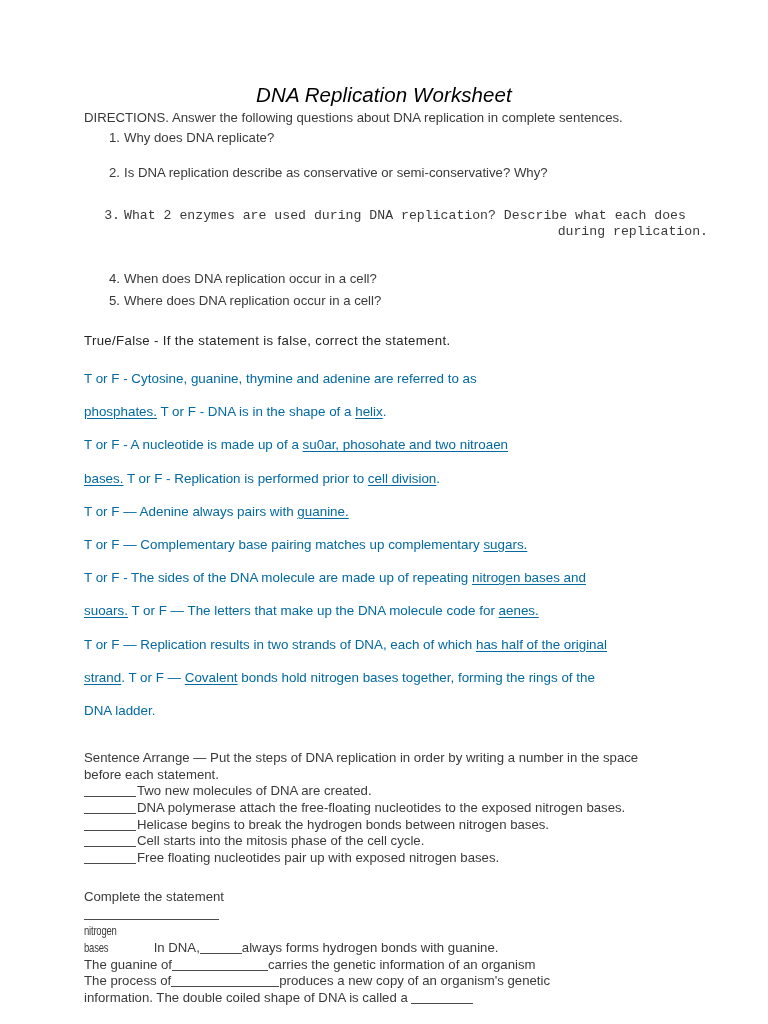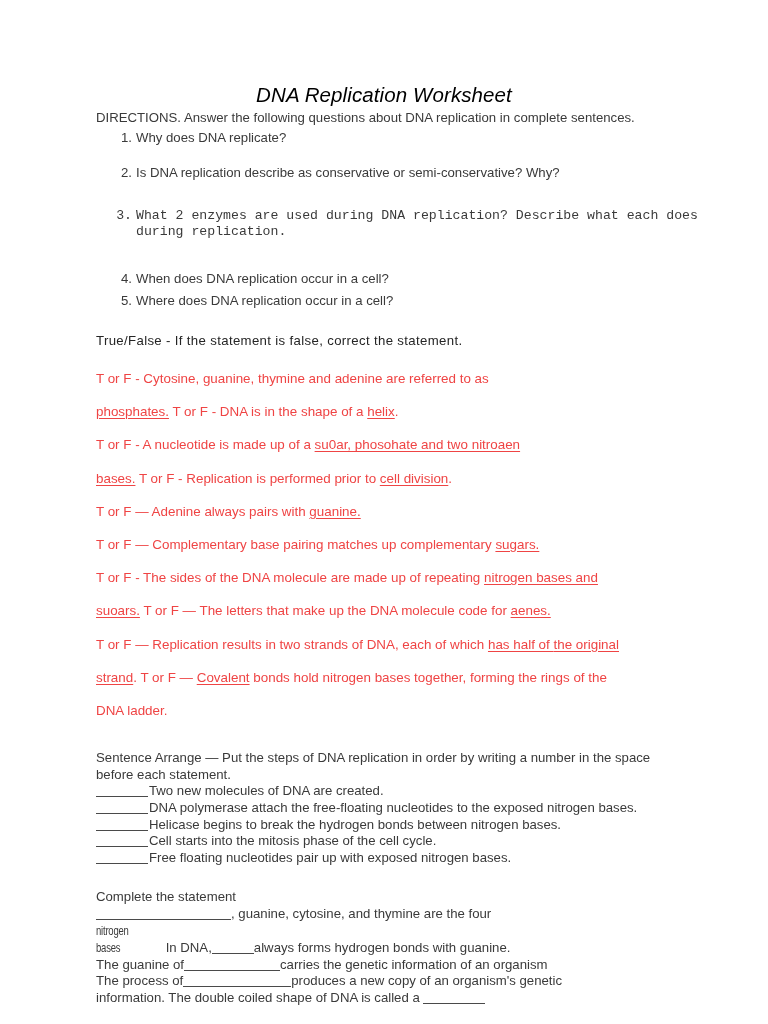--- a/index.html
+++ b/index.html
@@ -33,21 +33,21 @@
     font-size: 20.5px;
     font-style: italic;
     font-weight: 400;
     color: #000000;
     letter-spacing: 0.1px;
   }
 
   
   .body-wrap {
     position: absolute;
-    left: 96px;
+    left: 84px;
     top: 110px;
     width: 624px;
   }
 
   .directions {
     font-size: 13.2px;
     color: #3a3a3a;
     line-height: 16px;
     white-space: nowrap;
   }
@@ -71,35 +71,35 @@
     left: -22px;
     width: 18px;
     text-align: right;
     color: #3a3a3a;
   }
   li.q1 { margin-top: 4px; }
   li.q2 { margin-top: 19px; }
   li.q3 { margin-top: 27px; font-family: Liberation Mono, monospace; }
   li.q4 { margin-top: 31px; }
   li.q5 { margin-top: 6px; }
-  .q3 .cont { display: block; }
+  .q3 .cont { display: block; text-align: right; }
 
   .tf-head {
     margin-top: 24px;
     font-size: 13.2px;
     font-weight: normal;
     color: #252525;
     letter-spacing: 0.35px;
   }
 
   .tf-block {
     margin-top: 14px;
     font-size: 13.4px;
     line-height: 33.2px;
-    color: #ef4444;
+    color: #0369a1;
   }
   .tf-block .u {
     text-decoration: underline;
     text-underline-offset: 2px;
   }
   .tf-block .u-sp { text-decoration: underline; text-underline-offset: 2px; }
 
   .sa-block {
     margin-top: 23px;
     font-size: 13.2px;
@@ -205,21 +205,21 @@
       <span class="sa-intro">before each statement.</span>
       <span class="sa-item"><span class="blank-md"></span><span>Two new molecules of DNA are created.</span></span>
       <span class="sa-item"><span class="blank-md"></span><span>DNA polymerase attach the free-floating nucleotides to the exposed nitrogen bases.</span></span>
       <span class="sa-item"><span class="blank-md"></span><span>Helicase begins to break the hydrogen bonds between nitrogen bases.</span></span>
       <span class="sa-item"><span class="blank-md"></span><span>Cell starts into the mitosis phase of the cell cycle.</span></span>
       <span class="sa-item"><span class="blank-md"></span><span>Free floating nucleotides pair up with exposed nitrogen bases.</span></span>
     </div>
 
     <div class="cs-block">
       <span class="cs-title">Complete the statement</span>
-      <span class="cs-line"><span class="blank-lg"></span><span>, guanine, cytosine, and thymine are the four</span></span>
+      <span class="cs-line"><span class="blank-lg"></span></span>
       <span class="cs-line"><span class="squish-wrap"><span class="squish">nitrogen bases</span></span><span> In DNA,</span><span class="blank-sm"></span><span>always forms hydrogen bonds with guanine.</span></span>
       <span class="cs-line"><span>The guanine of</span><span class="blank-seq"></span><span>carries the genetic information of an organism</span></span>
       <span class="cs-line"><span>The process of</span><span class="blank-proc"></span><span>produces a new copy of an organism's genetic</span></span>
       <span class="cs-line"><span>information. The double coiled shape of DNA is called a </span><span class="blank-helix"></span></span>
     </div>
 
   </div>
 </div>
 
 </body></html>

